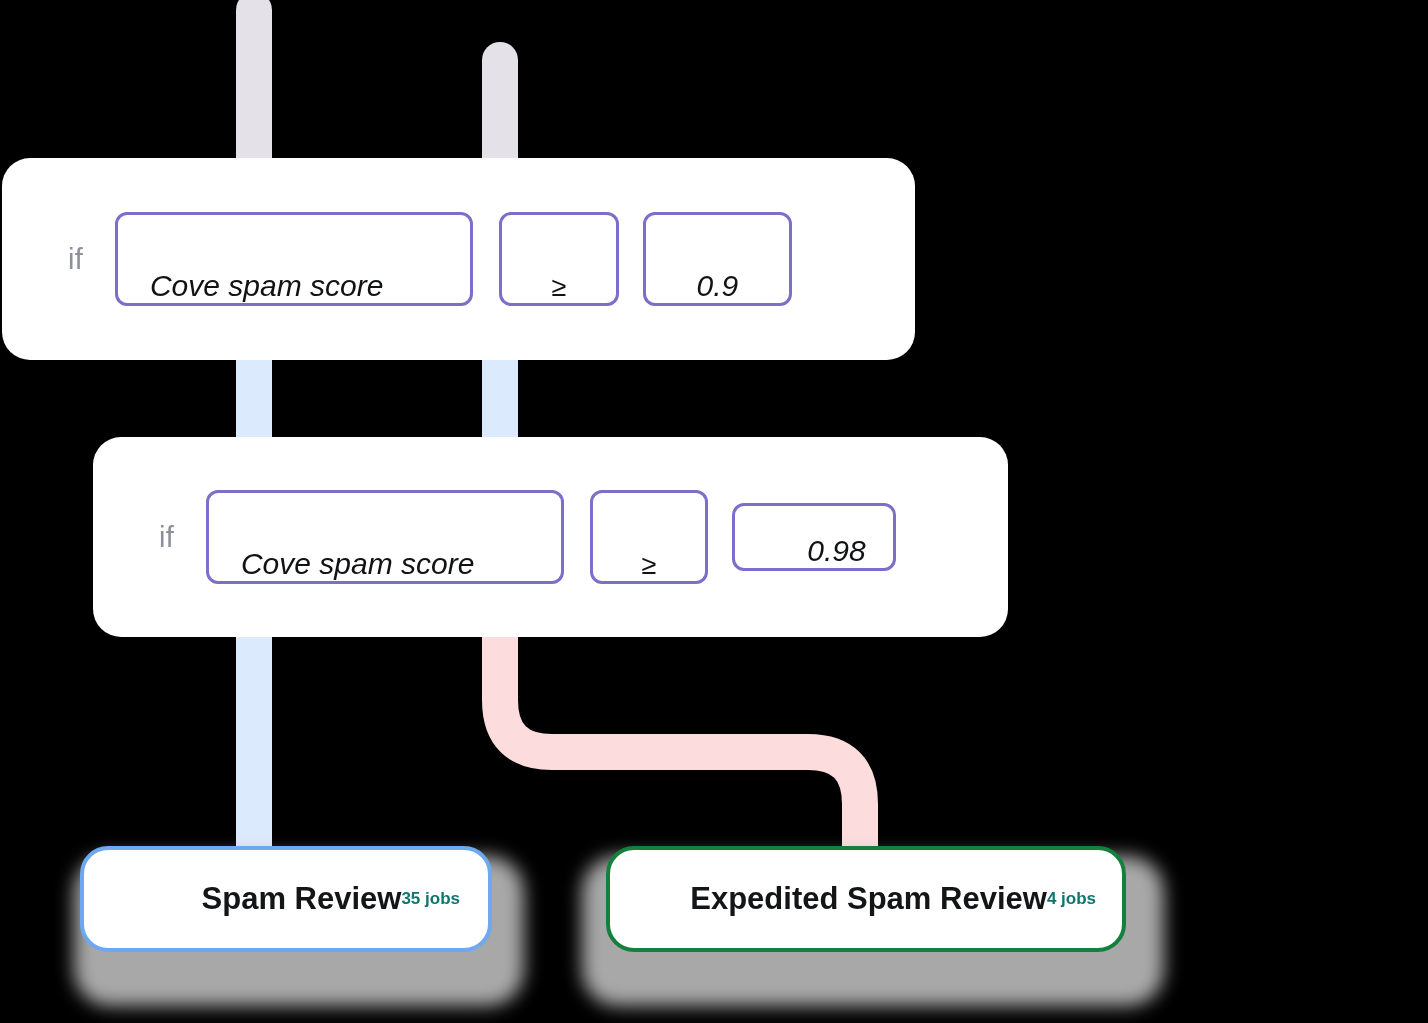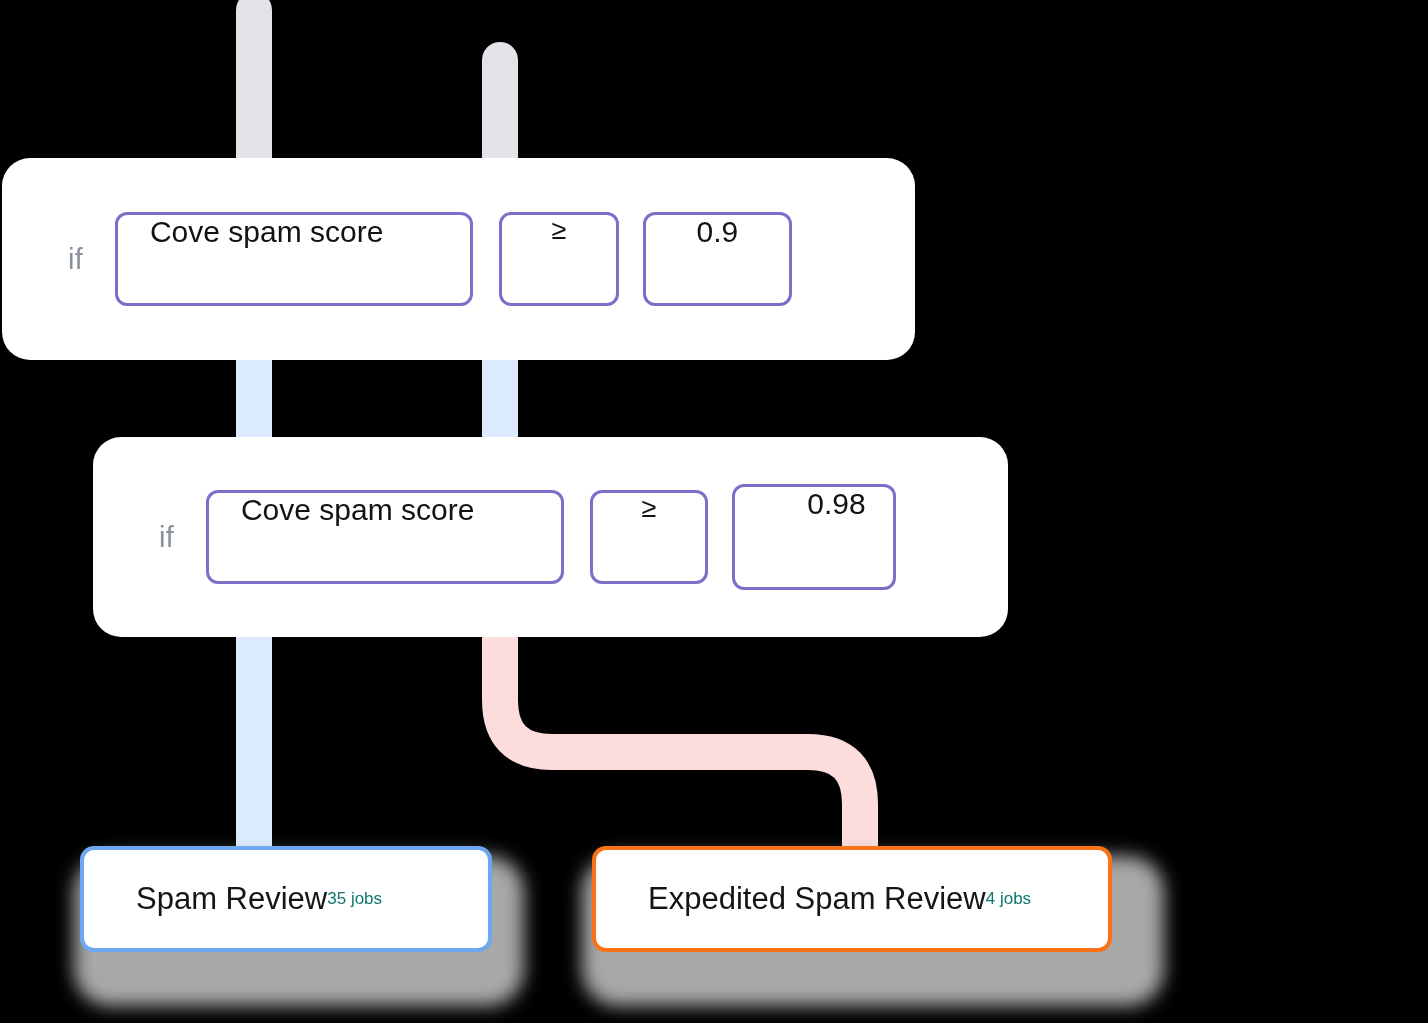--- a/index.html
+++ b/index.html
@@ -37,23 +37,24 @@
     line-height: 1;
     letter-spacing: 0.2px;
     user-select: none;
   }
   .pill {
     background: #ffffff;
     border: 3px solid #7b6fc9;
     border-radius: 12px;
     box-sizing: border-box;
     display: flex;
-    align-items: flex-start;
+    align-items: flex-end;
     color: #111214;
     font-size: 30px;
+    font-style: italic;
   }
   .pill-field {
     padding-left: 32px;
     justify-content: flex-start;
   }
   .pill-op, .pill-val {
     justify-content: center;
   }
   .pill-op {
     font-size: 27px;
@@ -65,28 +66,29 @@
   }
   .node-shadow {
     position: absolute;
     background: #a8a8a8;
     border-radius: 36px;
     filter: blur(9px);
   }
   .node-card {
     position: absolute;
     background: #ffffff;
-    border-radius: 14px;
+    border-radius: 28px;
     box-sizing: border-box;
     display: flex;
     align-items: center;
-    justify-content: flex-start;
+    justify-content: flex-end;
+    font-weight: bold;
   }
   .node-card.blue { border: 4px solid #6da8f0; }
-  .node-card.red  { border: 4px solid #f97316; }
+  .node-card.red  { border: 4px solid #15803d; margin-left: 14px; }
   .node-title {
     color: #141517;
     font-size: 31px;
     white-space: nowrap;
   }
   .node-count {
     color: #0f766e;
     font-size: 17px;
     white-space: nowrap;
   }
@@ -134,21 +136,21 @@
   </div>
 
   <div class="cond-block" style="left:93px; top:437px; width:915px; height:200px; padding-left:66px;">
     <span class="cond-if">if</span>
     <div class="pill pill-field" style="margin-left:32px; width:358px; height:94px;">
       <span>Cove spam  score</span>
     </div>
     <div class="pill pill-op" style="margin-left:26px; width:118px; height:94px;">
       <span>≥</span>
     </div>
-    <div class="pill pill-val" style="margin-left:24px; width:164px; height:106px;padding-left:45px;">
+    <div class="pill pill-val" style="margin-left:24px; width:164px; height:68px;padding-left:45px;">
       <span>0.98</span>
     </div>
   </div>
 
   <div class="node-wrap" style="left:62px; top:838px; width:470px; height:180px;">
     <div class="node-shadow" style="left:12px; top:18px; width:450px; height:150px;"></div>
     <div class="node-card blue" style="left:18px; top:8px; width:412px; height:106px; padding:0 28px 0 52px;">
       <span class="node-title">Spam Review</span>
       <span class="node-count">35 jobs</span>
     </div>

